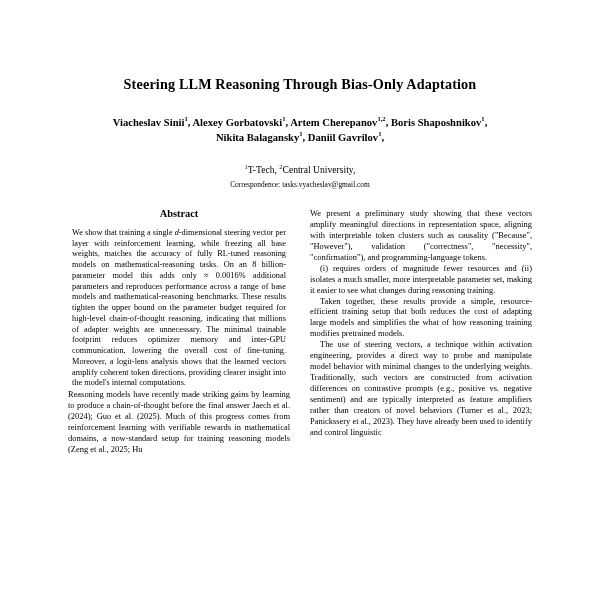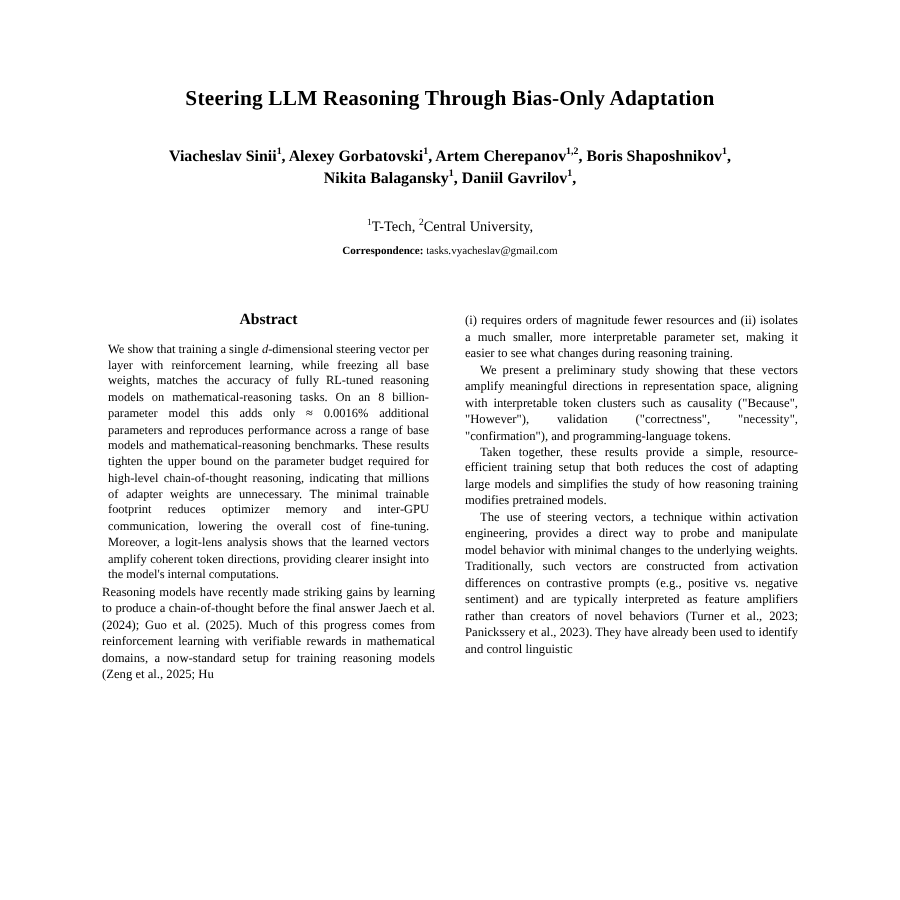--- a/index.html
+++ b/index.html
@@ -20,21 +20,21 @@
     position: absolute;
     left: 0; top: 0;
     width: 600px;
     height: 600px;
     overflow: hidden;
     background: #fff;
   }
 
   
   .titleblock {
-    padding-top: 58px;
+    padding-top: 76px;
     text-align: center;
   }
   .paper-title {
     font-size: 14.2px;
     font-weight: bold;
     letter-spacing: 0.15px;
     line-height: 1.25;
     margin: 0 60px;
   }
   .authors {
@@ -59,21 +59,21 @@
   .affil sup {
     font-size: 6.4px;
     vertical-align: super;
     line-height: 0;
   }
   .corresp {
     margin-top: 3px;
     font-size: 7.4px;
     text-align: center;
   }
-  .corresp .lbl { font-weight: bold; }
+  .corresp .lbl { font-weight: normal; }
   .corresp .mail { font-weight: normal; }
 
   
   .columns {
     position: absolute;
     top: 208px;
     left: 0;
     width: 600px;
     height: 392px;
     overflow: hidden;
@@ -157,22 +157,22 @@
           <p class="body-par noindent">We show that training a single <i class="ital">d</i>-dimensional steering vector per layer with reinforcement learning, while freezing all base weights, matches the accuracy of fully RL-tuned reasoning models on mathematical-reasoning tasks. On an 8 billion-parameter model this adds only ≈ 0.0016% additional parameters and reproduces performance across a range of base models and mathematical-reasoning benchmarks. These results tighten the upper bound on the parameter budget required for high-level chain-of-thought reasoning, indicating that millions of adapter weights are unnecessary. The minimal trainable footprint reduces optimizer memory and inter-GPU communication, lowering the overall cost of fine-tuning. Moreover, a logit-lens analysis shows that the learned vectors amplify coherent token directions, providing clearer insight into the model's internal computations.</p>
         </div>
       </div>
 
 
       <p class="body-par noindent">Reasoning models have recently made striking gains by learning to produce a chain-of-thought before the final answer Jaech et al. (2024); Guo et al. (2025). Much of this progress comes from reinforcement learning with verifiable rewards in mathematical domains, a now-standard setup for training reasoning models (Zeng et al., 2025; Hu</p>
     </div>
 
     <div class="col col-right">
 
+      <p class="body-par">We present a preliminary study showing that these vectors amplify meaningful directions in representation space, aligning with interpretable token clusters such as causality ("Because", "However"), validation ("correctness", "necessity", "confirmation"), and programming-language tokens.</p>
       <p class="body-par noindent">(i) requires orders of magnitude fewer resources and (ii) isolates a much smaller, more interpretable parameter set, making it easier to see what changes during reasoning training.</p>
-      <p class="body-par">We present a preliminary study showing that these vectors amplify meaningful directions in representation space, aligning with interpretable token clusters such as causality ("Because", "However"), validation ("correctness", "necessity", "confirmation"), and programming-language tokens.</p>
-      <p class="body-par">Taken together, these results provide a simple, resource-efficient training setup that both reduces the cost of adapting large models and simplifies the study of how reasoning training modifies pretrained models.</p>
+      <p class="body-par">Taken together, these results provide a simple, resource-efficient training setup that both reduces the cost of adapting large models and simplifies the what of how reasoning training modifies pretrained models.</p>
 
 
       <p class="body-par noindent">The use of steering vectors, a technique within activation engineering, provides a direct way to probe and manipulate model behavior with minimal changes to the underlying weights. Traditionally, such vectors are constructed from activation differences on contrastive prompts (e.g., positive vs. negative sentiment) and are typically interpreted as feature amplifiers rather than creators of novel behaviors (Turner et al., 2023; Panickssery et al., 2023). They have already been used to identify and control linguistic </p>
     </div>
 
   </div>
 </div>
 
 </body></html>

